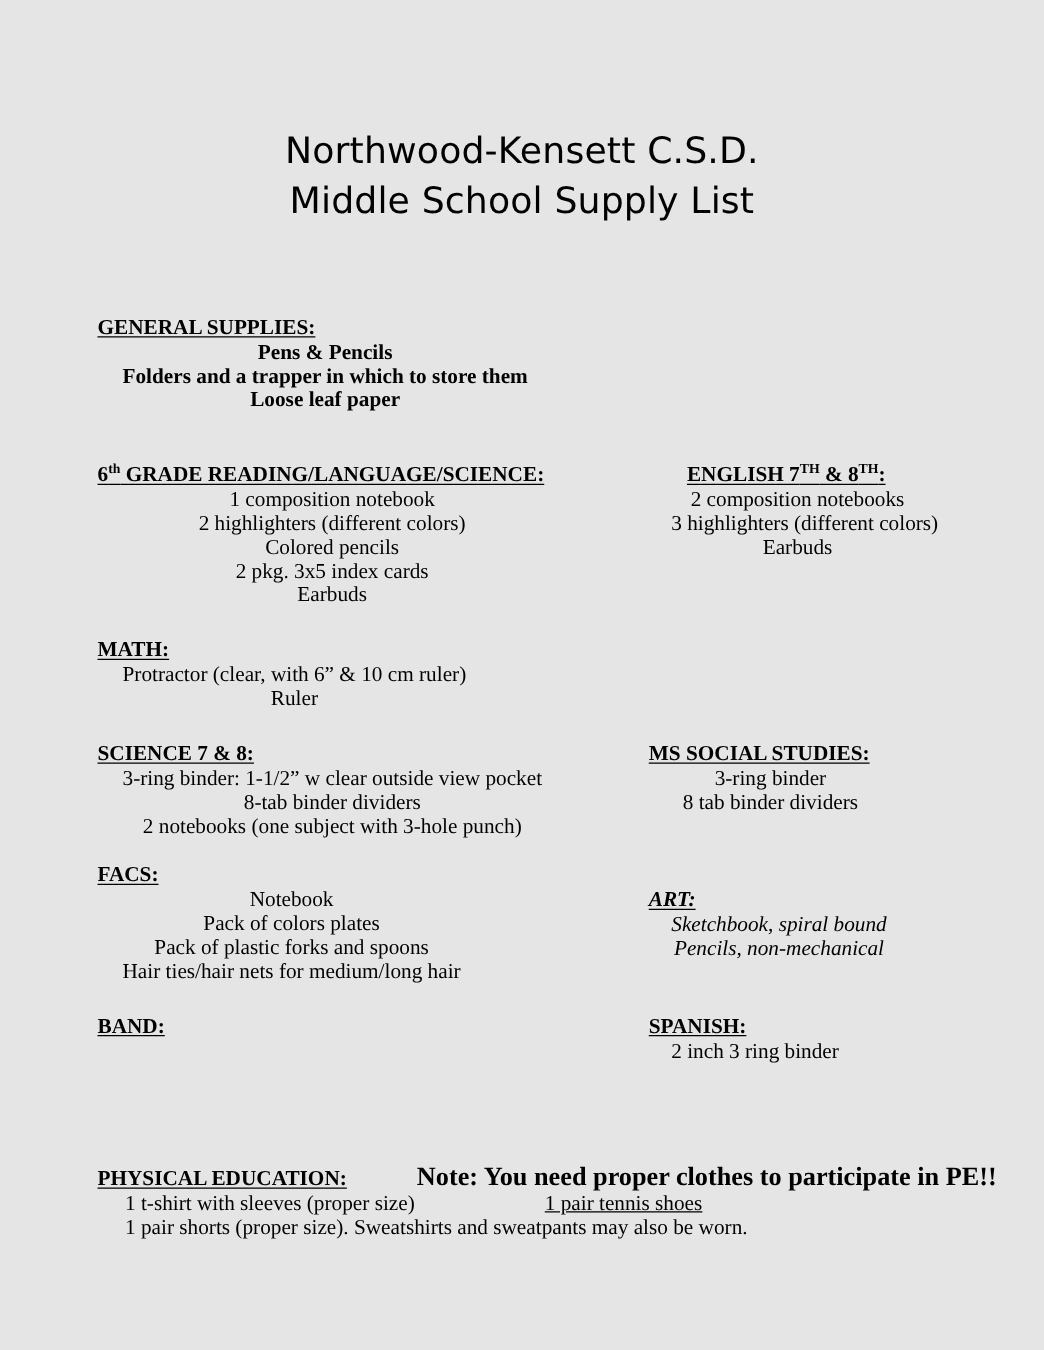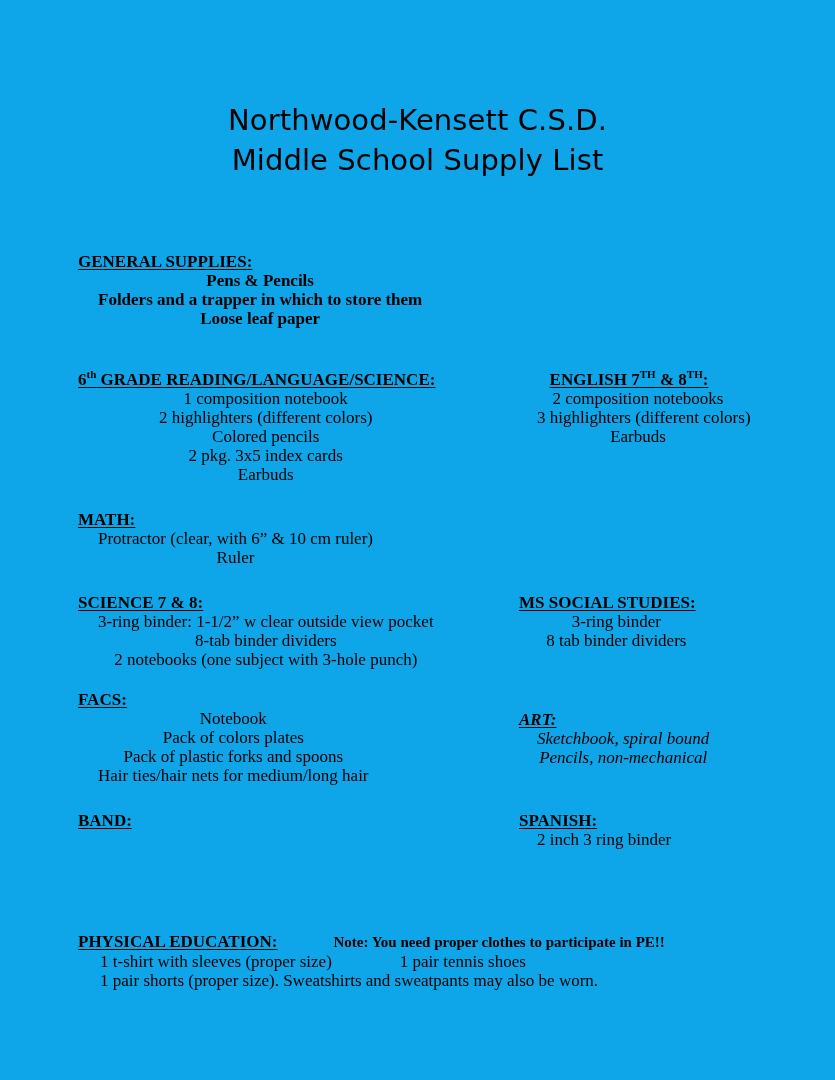--- a/index.html
+++ b/index.html
@@ -12,21 +12,21 @@
     height: 1080px;
     position: relative;
     font-family: "Liberation Serif", "DejaVu Serif", serif;
     color: #000000;
     overflow: hidden;
   }
 
   .page {
     position: absolute;
     inset: 0;
-    background: #0ea5e9;
+    background: #e5e5e5;
   }
 
   
   .doc-title {
     position: absolute;
     top: 100px;
     left: 0;
     width: 835px;
     text-align: center;
     font-family: "DejaVu Sans", "Liberation Sans", sans-serif;
@@ -84,33 +84,34 @@
   .head-center .sec-head { display: inline-block; }
 
   
   #physical-education .pe-headrow {
     display: block;
     white-space: nowrap;
     line-height: 19px;
   }
   #physical-education .pe-note {
     font-weight: bold;
-    font-size: 15px;
+    font-size: 21px;
     text-decoration: none;
     margin-left: 56px;
   }
   #physical-education .pe-line {
     font-size: 17px;
     line-height: 19px;
     white-space: nowrap;
     padding-left: 22px;
   }
   #physical-education .pe-col2 {
     display: inline-block;
-    margin-left: 68px;
+    margin-left: 104px;
+    text-decoration: underline;
   }
 </style>
 </head>
 <body>
 
 <div class="page">
 
   <div class="doc-title">
     <span class="title-line">Northwood-Kensett C.S.D.</span>
     <span class="title-line">Middle School Supply List</span>

